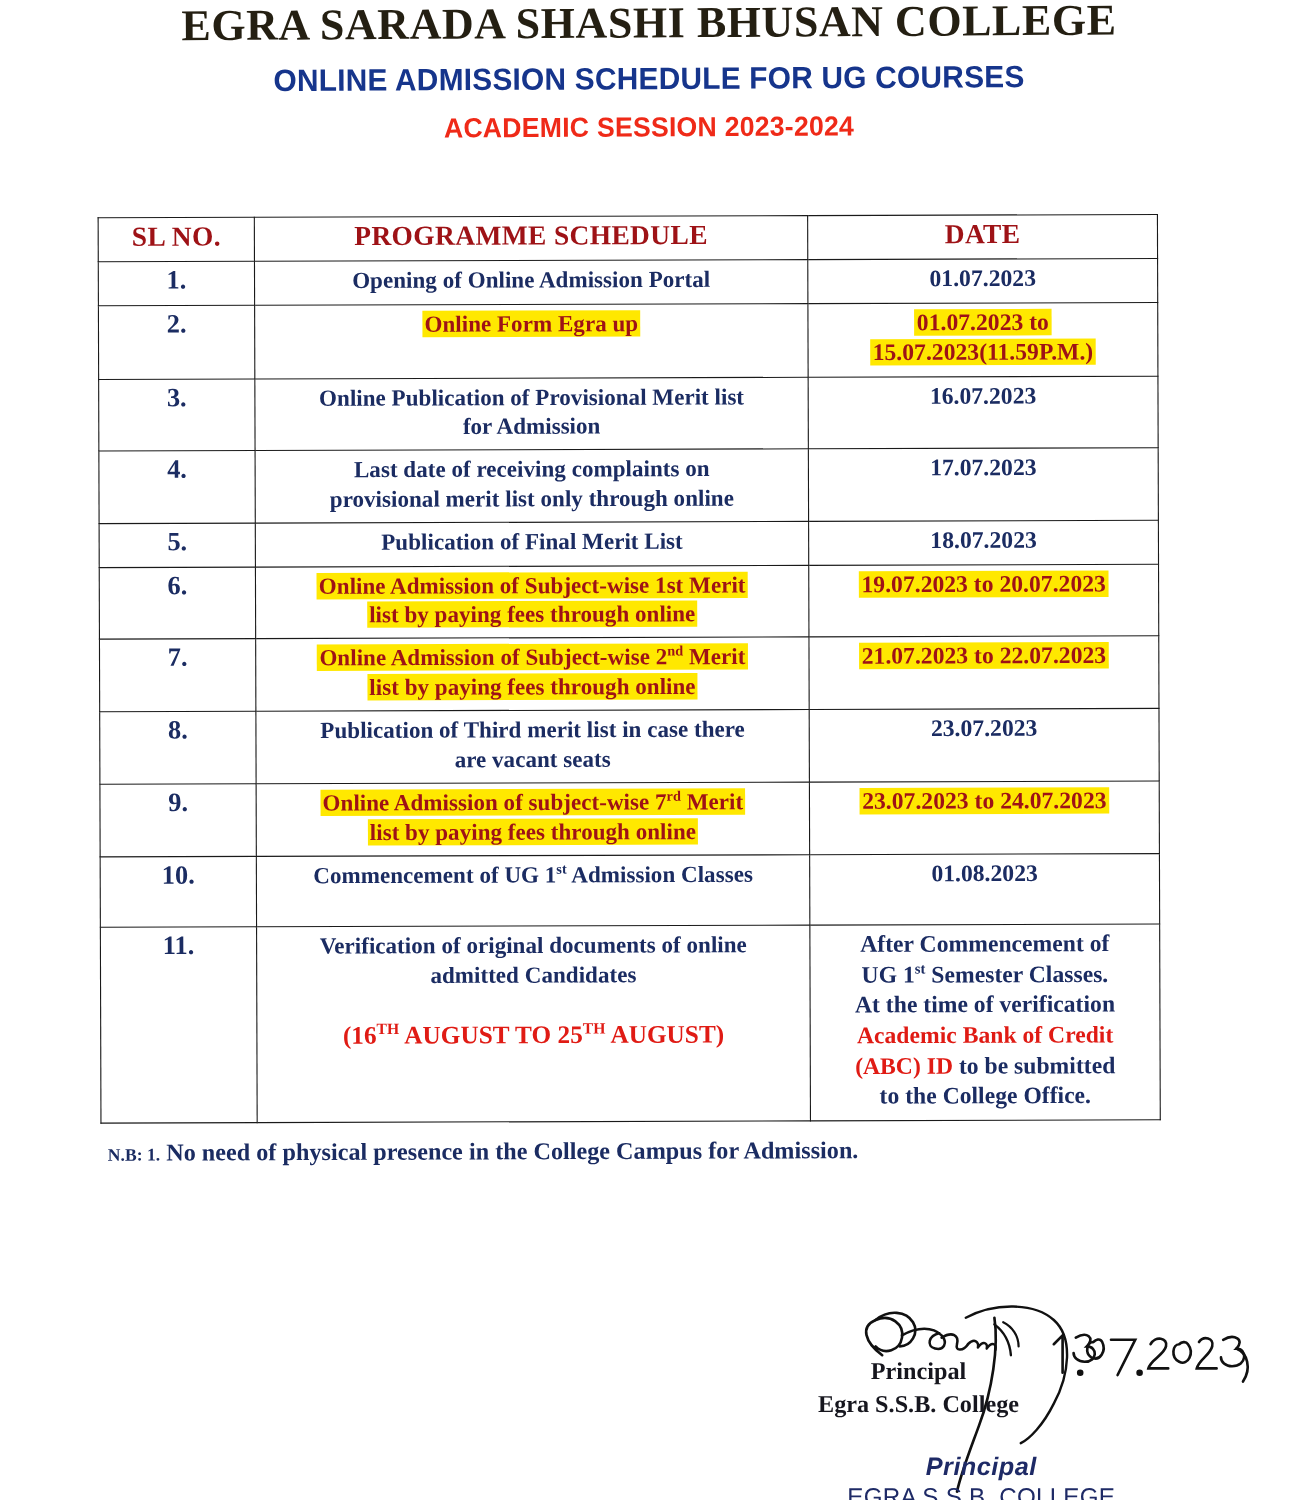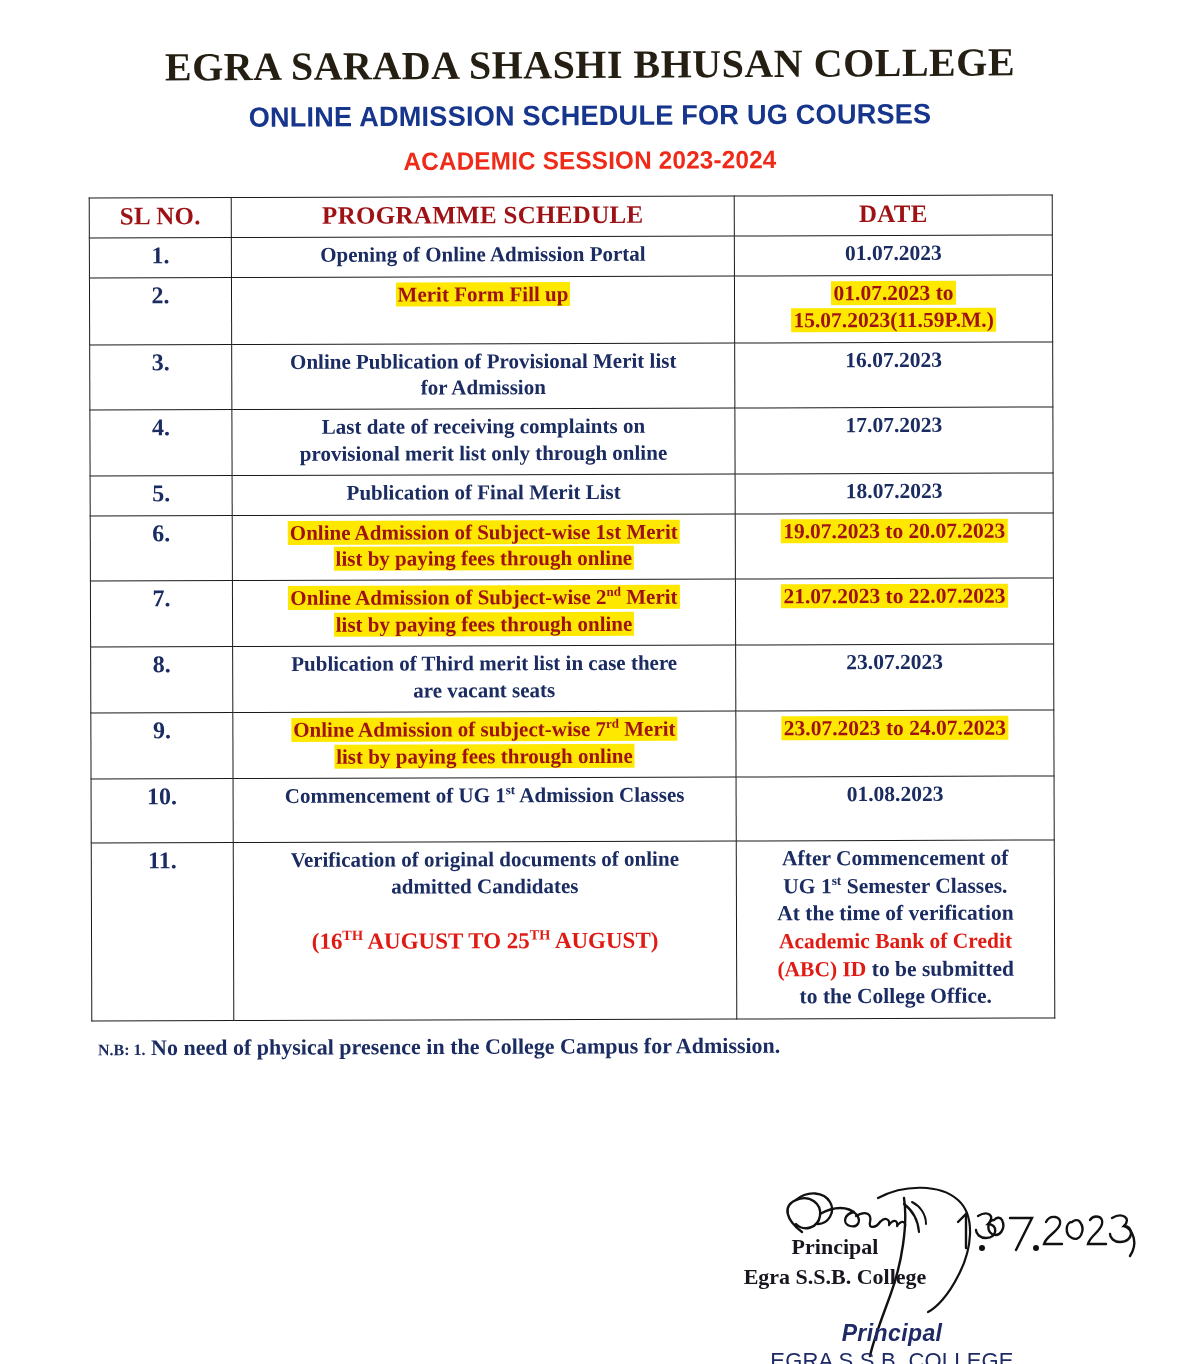--- a/index.html
+++ b/index.html
@@ -11,21 +11,20 @@
     width: 1180px;
     height: 1364px;
     position: relative;
     font-family: "Liberation Serif", serif;
     overflow: hidden;
   }
 
   
   .title-block {
     text-align: center;
-    padding-top: 44px;
   }
   #doc-title {
     font-family: "Liberation Serif", serif;
     font-weight: bold;
     font-size: 40px;
     letter-spacing: 0.5px;
     color: #241f12;
     line-height: 1.05;
     transform: rotate(-0.35deg);
   }
@@ -202,21 +201,21 @@
         <span>Opening of Online Admission Portal</span>
       </td>
       <td class="date-cell">
         <span>01.07.2023</span>
       </td>
     </tr>
 
     <tr>
       <td class="sl-cell">2.</td>
       <td class="prog-cell">
-        <span class="hl t-dred">Merit Form Fill up</span>
+        <span class="hl t-dred">Online Form Egra up</span>
         <span class="spacer-line"></span>
       </td>
       <td class="date-cell">
         <span class="hl t-dred">01.07.2023 to</span><br>
         <span class="hl t-dred">15.07.2023(11.59P.M.)</span>
       </td>
     </tr>
 
     <tr>
       <td class="sl-cell">3.</td>

